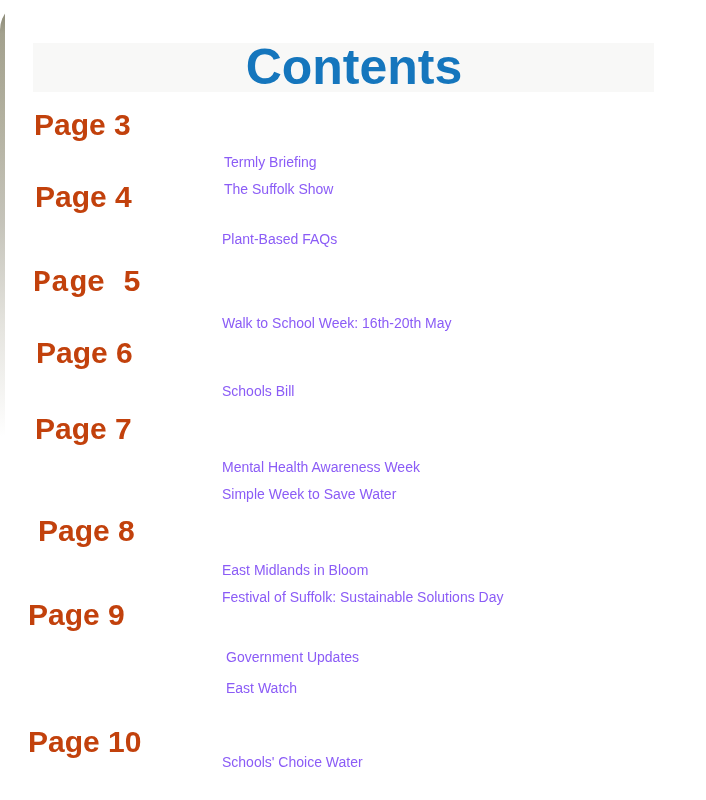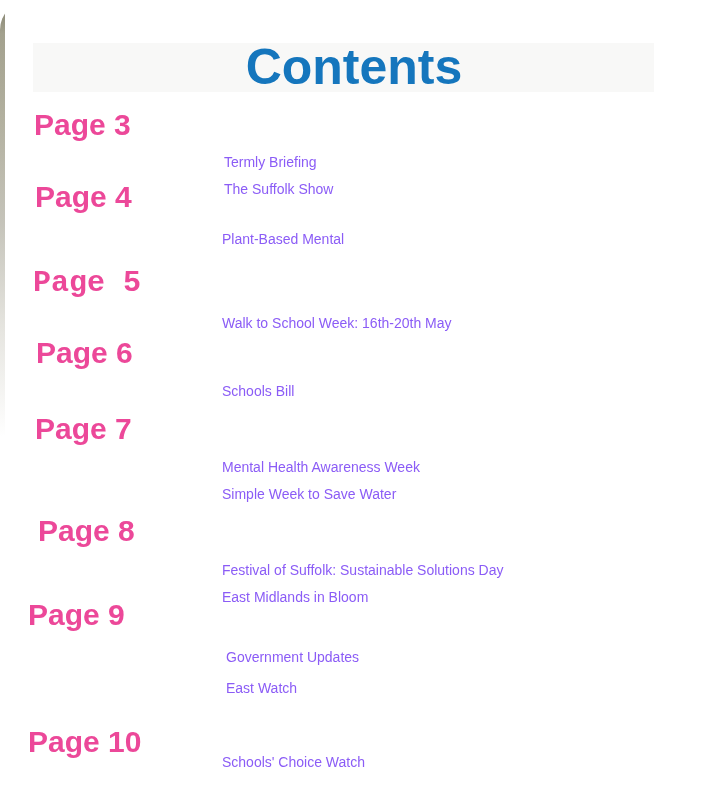--- a/index.html
+++ b/index.html
@@ -39,21 +39,21 @@
     font-size: 50px;
     line-height: 49px;
     font-weight: bold;
     color: #1576bd;
   }
   .label {
     position: absolute;
     font-size: 30px;
     line-height: 30px;
     font-weight: bold;
-    color: #ec4899;
+    color: #c2410c;
     white-space: nowrap;
   }
   .topics {
     position: absolute;
     font-size: 14px;
     line-height: 27px;
     color: #8b5cf6;
     white-space: nowrap;
     margin-top: 41px;
   }
@@ -79,49 +79,49 @@
   </div>
 
   <div class="label l0">Page 3</div>
   <div class="topics t0">
     <div>Termly Briefing</div>
     <div>The Suffolk Show</div>
   </div>
 
   <div class="label l1">Page 4</div>
   <div class="topics t1">
-    <div>Plant-Based Mental</div>
+    <div>Plant-Based FAQs</div>
   </div>
 
   <div class="label l2">Page 5</div>
   <div class="topics t2">
     <div>Walk to School Week: 16th-20th May</div>
   </div>
 
   <div class="label l3">Page 6</div>
   <div class="topics t3">
     <div>Schools Bill</div>
   </div>
 
   <div class="label l4">Page 7</div>
   <div class="topics t4">
     <div>Mental Health Awareness Week</div>
     <div>Simple Week to Save Water</div>
   </div>
 
   <div class="label l5">Page 8</div>
   <div class="topics t5">
+    <div>East Midlands in Bloom</div>
     <div>Festival of Suffolk: Sustainable Solutions Day</div>
-    <div>East Midlands in Bloom</div>
   </div>
 
   <div class="label l6">Page 9</div>
   <div class="topics t6">
     <div>Government Updates</div>
     <div>East Watch</div>
   </div>
 
   <div class="label l7">Page 10</div>
   <div class="topics t7">
-    <div>Schools' Choice Watch</div>
+    <div>Schools' Choice Water</div>
   </div>
 
 </div>
 
 </body></html>

